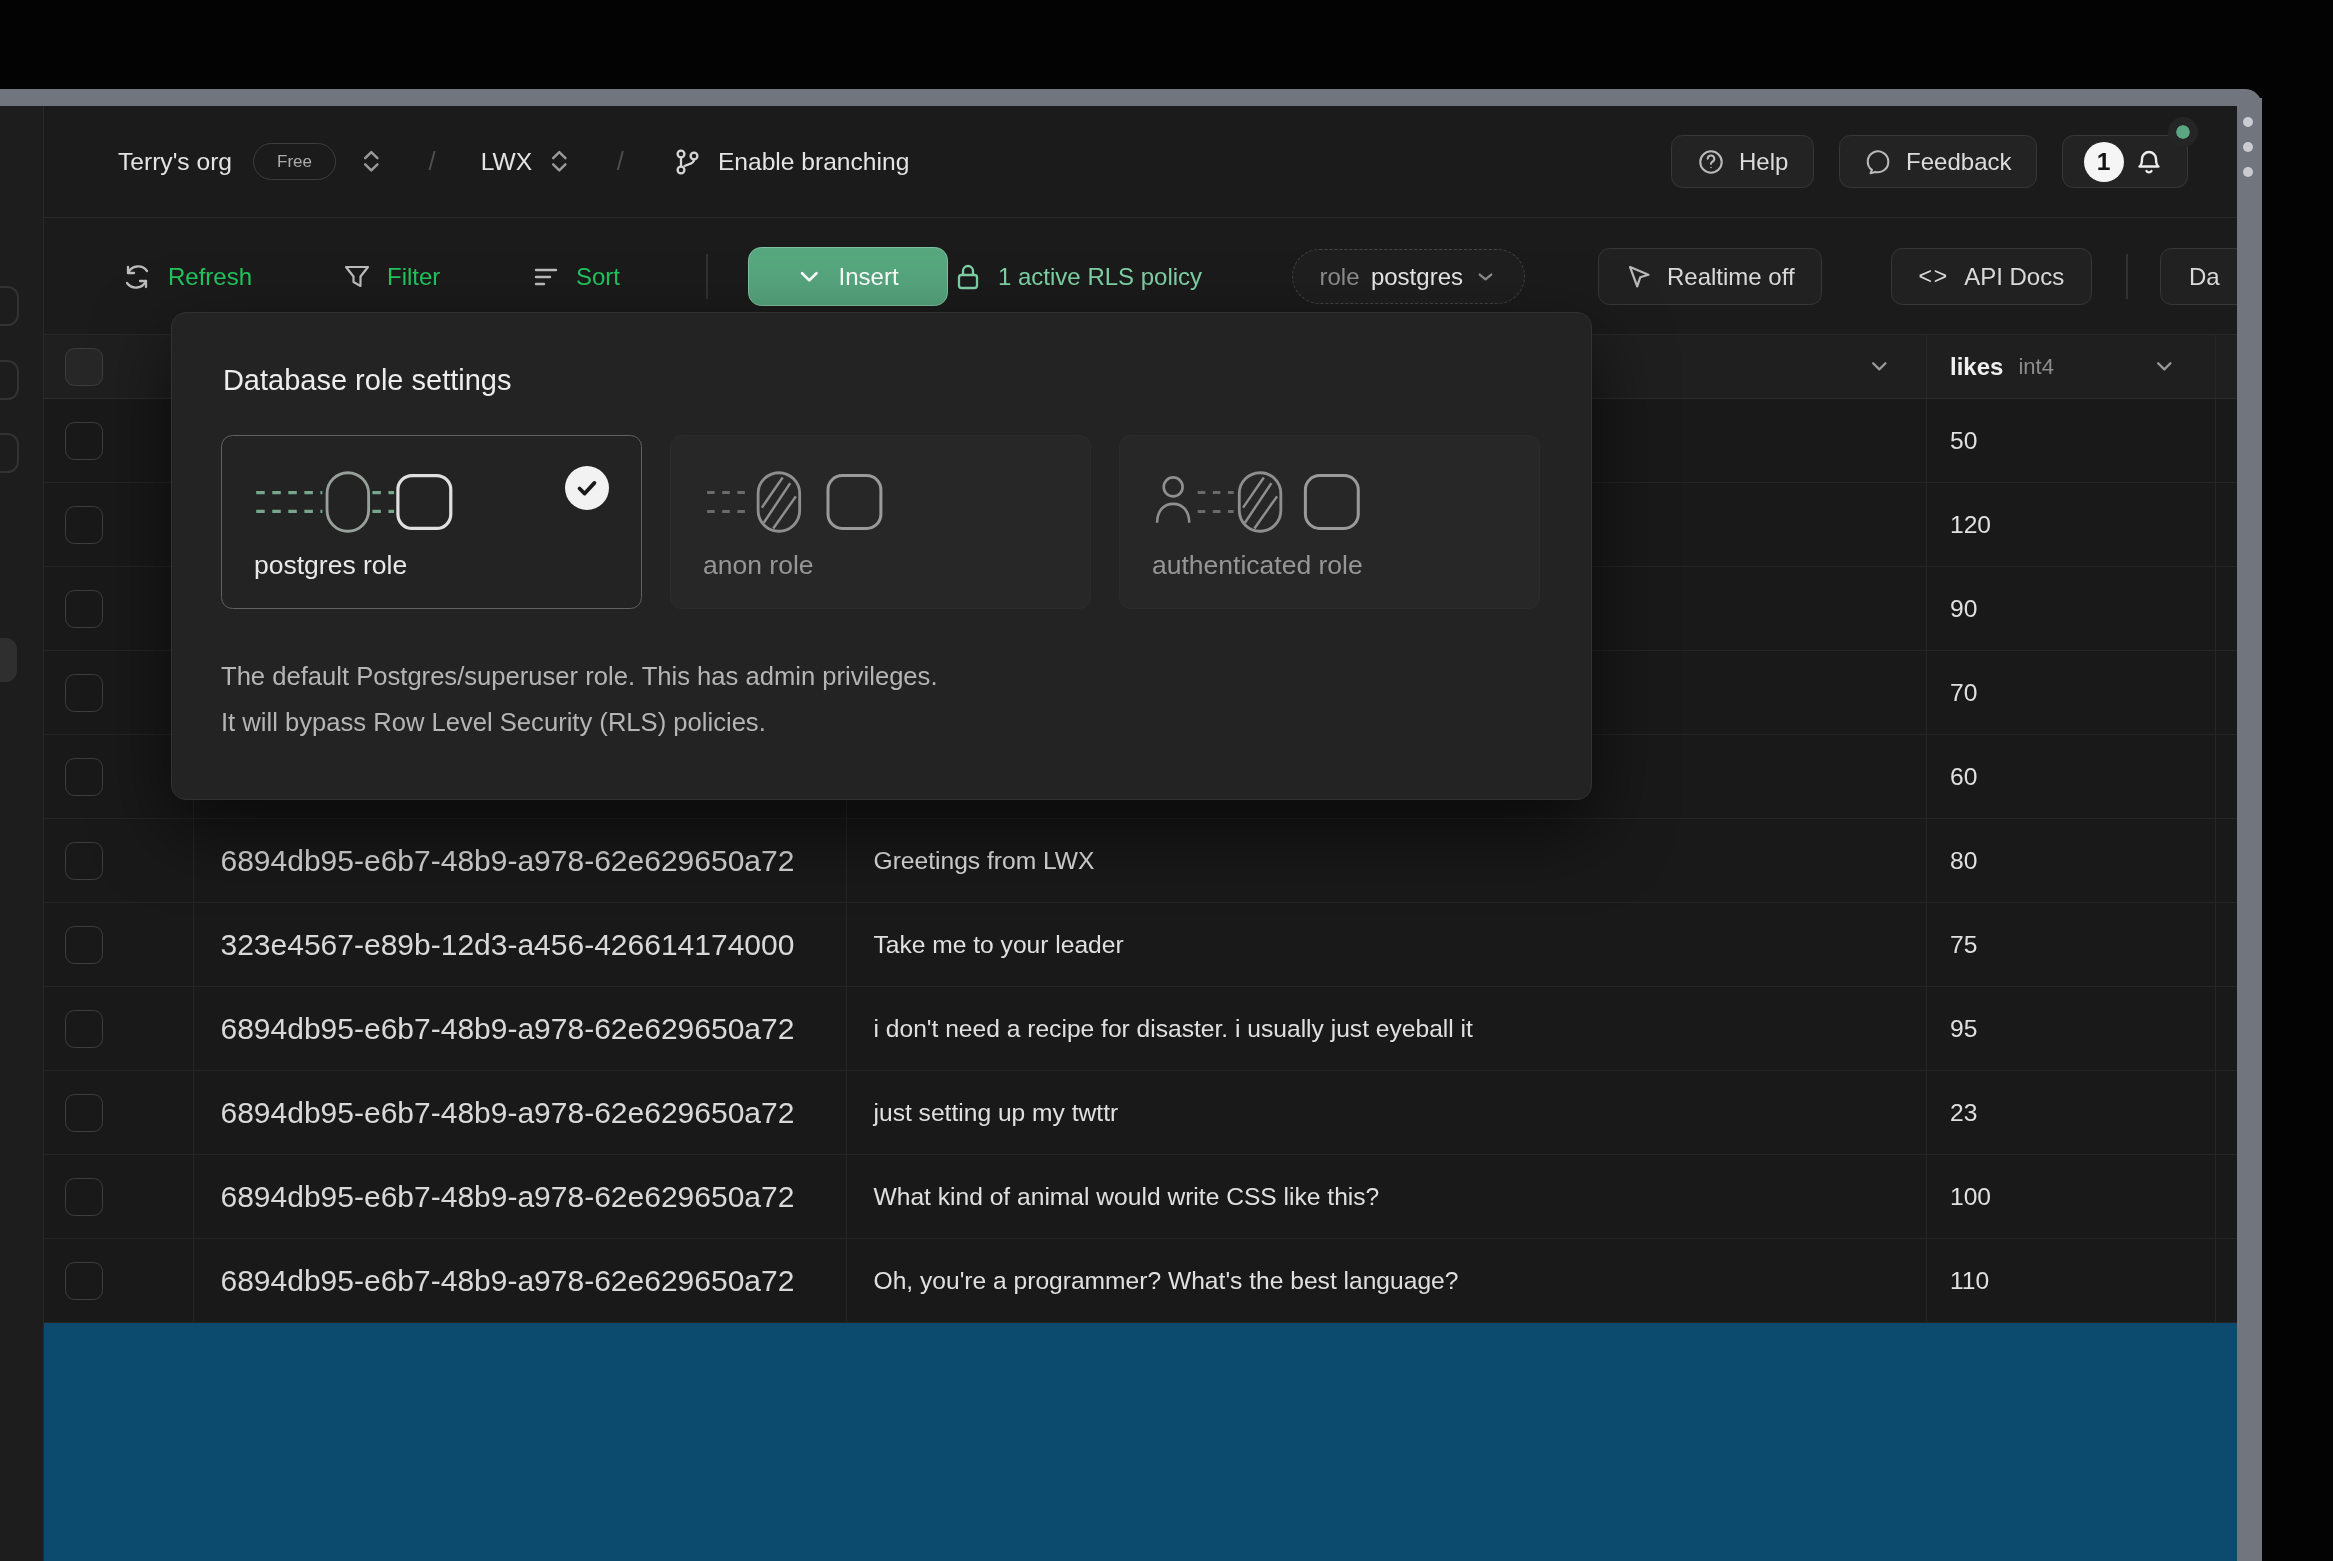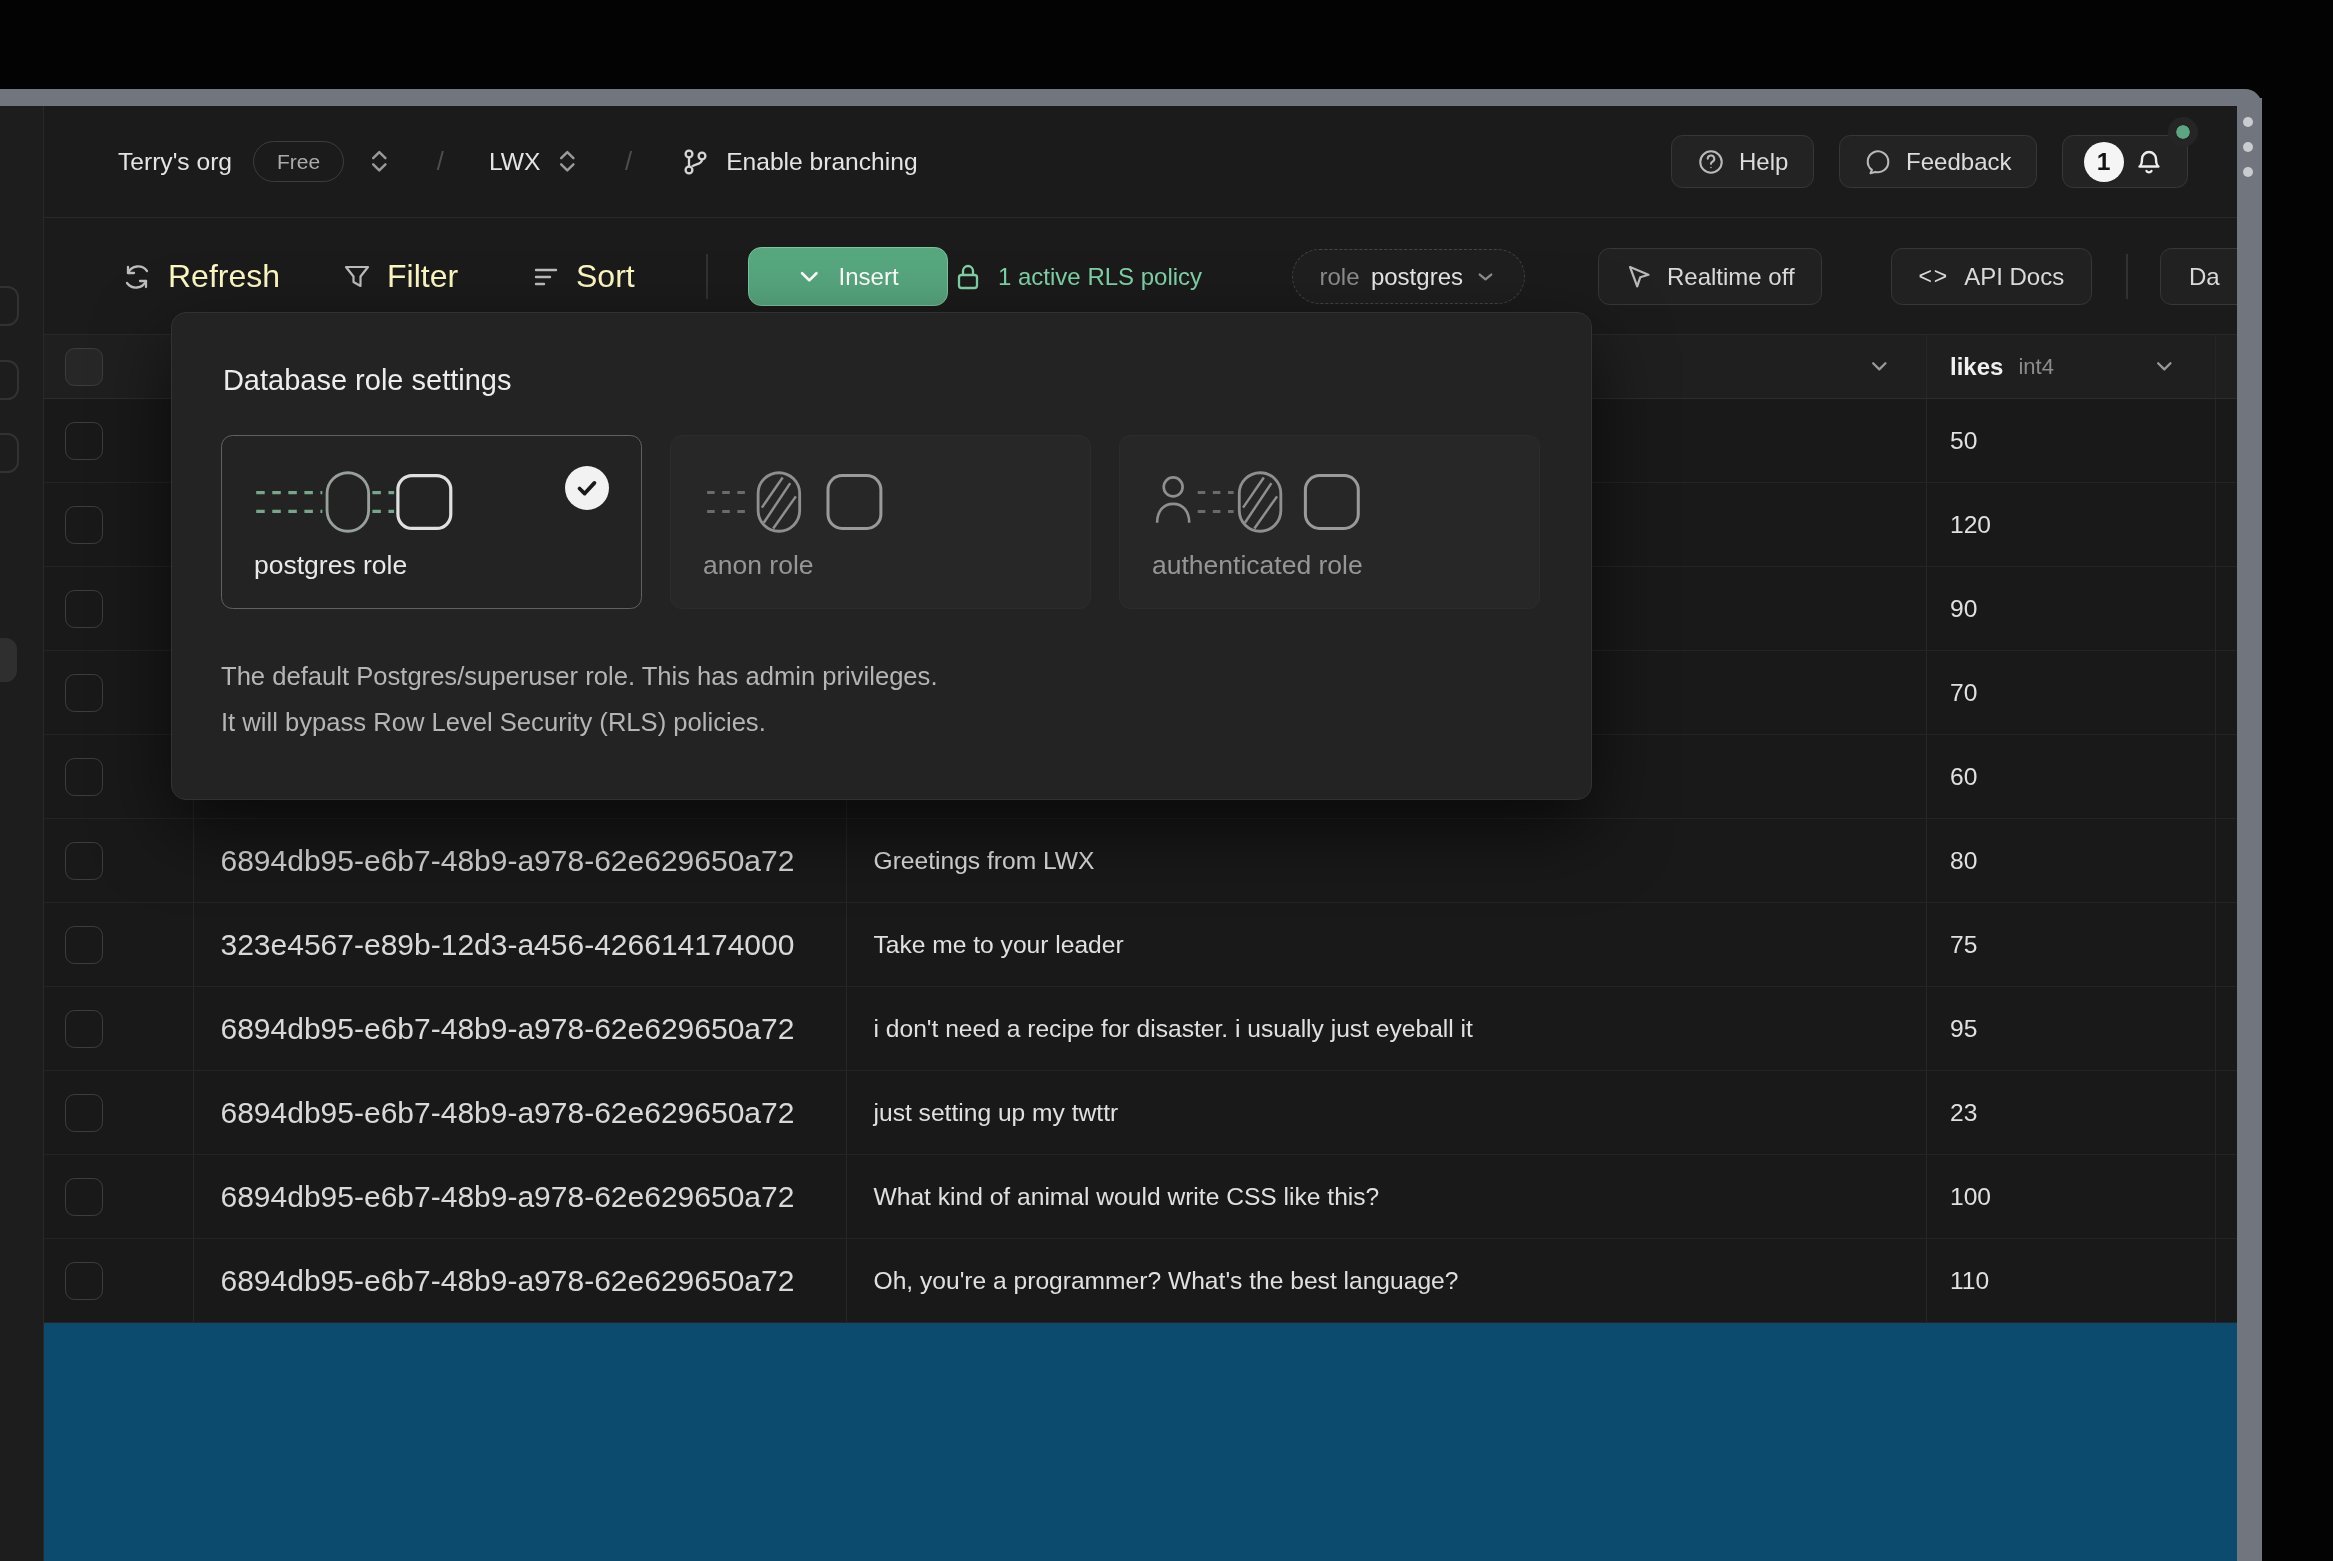--- a/index.html
+++ b/index.html
@@ -15,36 +15,36 @@
   
   .app { position:absolute; left:0; top:106px; width:2237px; height:1455px; background:#1b1b1b; overflow:hidden; display:flex; }
   .navrail { flex:none; width:44px; background:#1d1d1d; border-right:1.9px solid #292929; position:relative; }
   .rail-icon { position:absolute; left:-21px; width:40px; height:40px; border:2.8px solid #323232; border-radius:11.4px; }
   .rail-active { position:absolute; left:-24.6px; width:42px; height:44px; background:#2f2f2f; border-radius:11.4px; }
   .main { flex:1; display:flex; flex-direction:column; position:relative; min-width:0; }
 
   
   .app-header { height:112px; flex:none; border-bottom:1.9px solid #282828; display:flex; align-items:center; padding:0 49px 0 74px; }
   .crumb-text { font-size:24.6px; color:#e4e4e4; white-space:nowrap; }
-  .plan-pill { margin-left:21px; padding:7.6px 23px; border:1.9px solid #3d3d3d; border-radius:945px; color:#ababab; font-size:21px; }
+  .plan-pill { margin-left:21px; padding:7.6px 23px; border:1.9px solid #3d3d3d; border-radius:945px; color:#ababab; font-size:17px; }
   .chev-updown { margin-left:23px; color:#9a9a9a; display:flex; }
   .crumb-slash { margin-left:45px; color:#4e4e4e; font-size:25.6px; }
   .crumb-slash + .crumb-text { margin-left:45px; }
   .branch-wrap { margin-left:49px; display:flex; align-items:center; gap:17px; color:#d6d6d6; }
   .hdr-right { margin-left:auto; display:flex; align-items:flex-end; gap:24.6px; }
   .hbtn { height:53px; border:1.9px solid #373737; background:#232323; border-radius:11.4px; display:flex; align-items:center; gap:14px; padding:0 24.6px; color:#dcdcdc; font-size:24px; cursor:pointer; }
   .bell-btn { position:relative; padding:0 21px; }
   .badge { width:40px; height:40px; border-radius:50%; background:#f5f5f5; color:#141414; font-size:24.6px; font-weight:bold; display:flex; align-items:center; justify-content:center; }
   .bell-glyph { margin-left:-5.7px; display:flex; }
   .green-dot { position:absolute; top:-19px; right:-11.4px; width:30px; height:30px; border-radius:50%; background:#5ba583; border:8.5px solid #252525; background-clip:padding-box; }
 
   
   .toolbar { height:117px; flex:none; border-bottom:1.9px solid #282828; position:relative; }
   .tb { position:absolute; display:flex; align-items:center; cursor:pointer; }
-  .ghost { gap:16px; color:#fef9c3; font-size:32px; top:0; height:117px; }
+  .ghost { gap:16px; color:#22c55e; font-size:24px; top:0; height:117px; }
   .ghost svg { color:#bdbdbd; }
   .vsep { position:absolute; width:1.9px; height:45px; top:36px; background:#323232; }
   .insert-btn { top:29px; height:59px; padding:0 48px; background:#57a77f; border:1.9px solid #7fc29f; border-radius:13.2px; color:#ffffff; font-size:24px; gap:17px; }
   .rls { top:0; height:117px; gap:16px; color:#7fd2a6; font-size:24px; }
   .role-pill { top:31px; height:55px; border:1.9px dashed #454545; border-radius:945px; padding:0 26.5px; font-size:24px; color:#8d8d8d; gap:11.4px; background:#1f1f1f; }
   .role-pill .val { color:#e8e8e8; }
   .obtn { top:30px; height:57px; border:1.9px solid #373737; background:#212121; border-radius:11.4px; padding:0 26.5px; color:#d9d9d9; font-size:24px; gap:15px; }
   .api-glyph { font-size:23px; color:#d9d9d9; letter-spacing:1.9px; }
   .clipped-btn { width:151px; justify-content:flex-start; padding-left:28px; }
 

